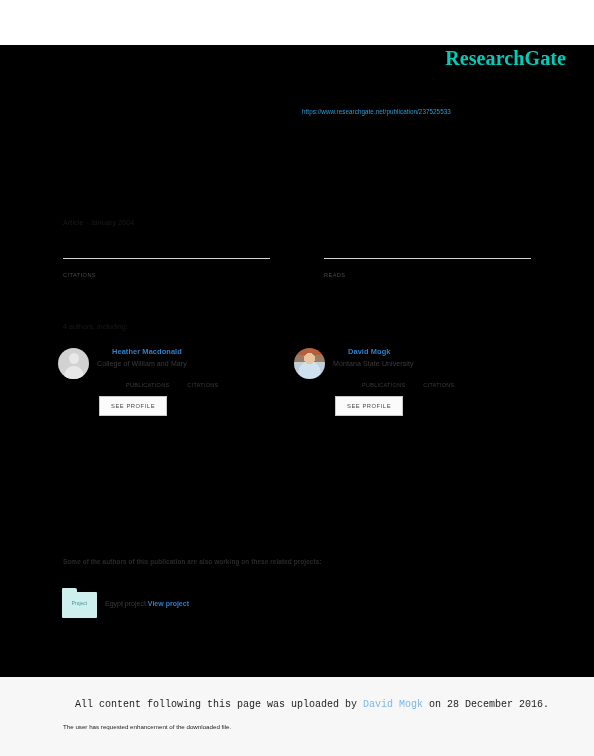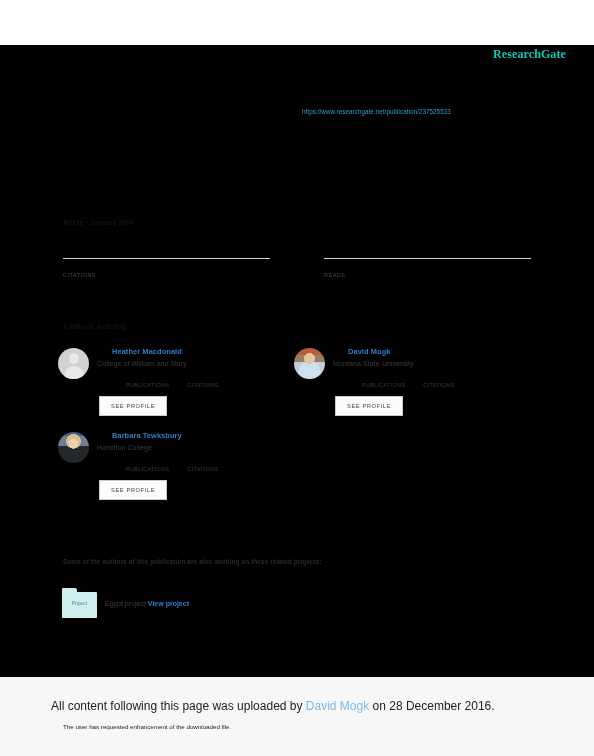--- a/index.html
+++ b/index.html
@@ -48,21 +48,21 @@
     height: 79px;
     background: #f7f7f7;
   }
 
   
   .rg-logo {
     position: absolute;
     top: 47px;
     right: 28px;
     font-family: "Liberation Serif", serif;
-    font-size: 12px;
+    font-size: 20px;
     font-weight: bold;
     color: #00ccbb;
     letter-spacing: 0.1px;
     white-space: nowrap;
   }
 
   .pub-url {
     position: absolute;
     top: 108px;
     left: 302px;
@@ -303,24 +303,25 @@
     color: #2f7fc9;
     font-weight: bold;
     text-decoration: none;
     margin-left: 2px;
   }
 
   
   .footer-line-1 {
     position: absolute;
     top: 699px;
-    left: 51px;
-    font-size: 12px;
+    left: 75px;
+    font-size: 10px;
     color: #222222;
     white-space: nowrap;
+    font-family: Liberation Mono, monospace;
   }
   .footer-line-1 .uploader {
     color: #7cb9e8;
     text-decoration: none;
   }
   .footer-line-2 {
     position: absolute;
     top: 723px;
     left: 63px;
     font-size: 6.2px;
@@ -394,44 +395,20 @@
               <div class="author-stat-value"></div>
               <div class="author-stat-label">CITATIONS</div>
             </div>
           </div>
           <div class="see-profile">SEE PROFILE</div>
         </div>
       </div>
 
     </div>
 
-    <div class="author-row">
-
-      <div class="author-card">
-        <div class="avatar photo-tewksbury"></div>
-        <div class="author-body">
-          <a class="author-name" href="#">Barbara Tewksbury</a>
-          <div class="author-affil">Hamilton College</div>
-          <div class="author-stats">
-            <div class="author-stat">
-              <div class="author-stat-value"></div>
-              <div class="author-stat-label">PUBLICATIONS</div>
-            </div>
-            <div class="author-stat">
-              <div class="author-stat-value"></div>
-              <div class="author-stat-label">CITATIONS</div>
-            </div>
-          </div>
-          <div class="see-profile">SEE PROFILE</div>
-        </div>
-      </div>
-
-      <div class="author-card"></div>
-
-    </div>
 
   </div>
 
   <div class="projects-intro">Some of the authors of this publication are also working on these related projects:</div>
 
   <div class="project-item">
     <div class="project-folder">
       <div class="tab"></div>
       <div class="body"></div>
       <div class="label">Project</div>

